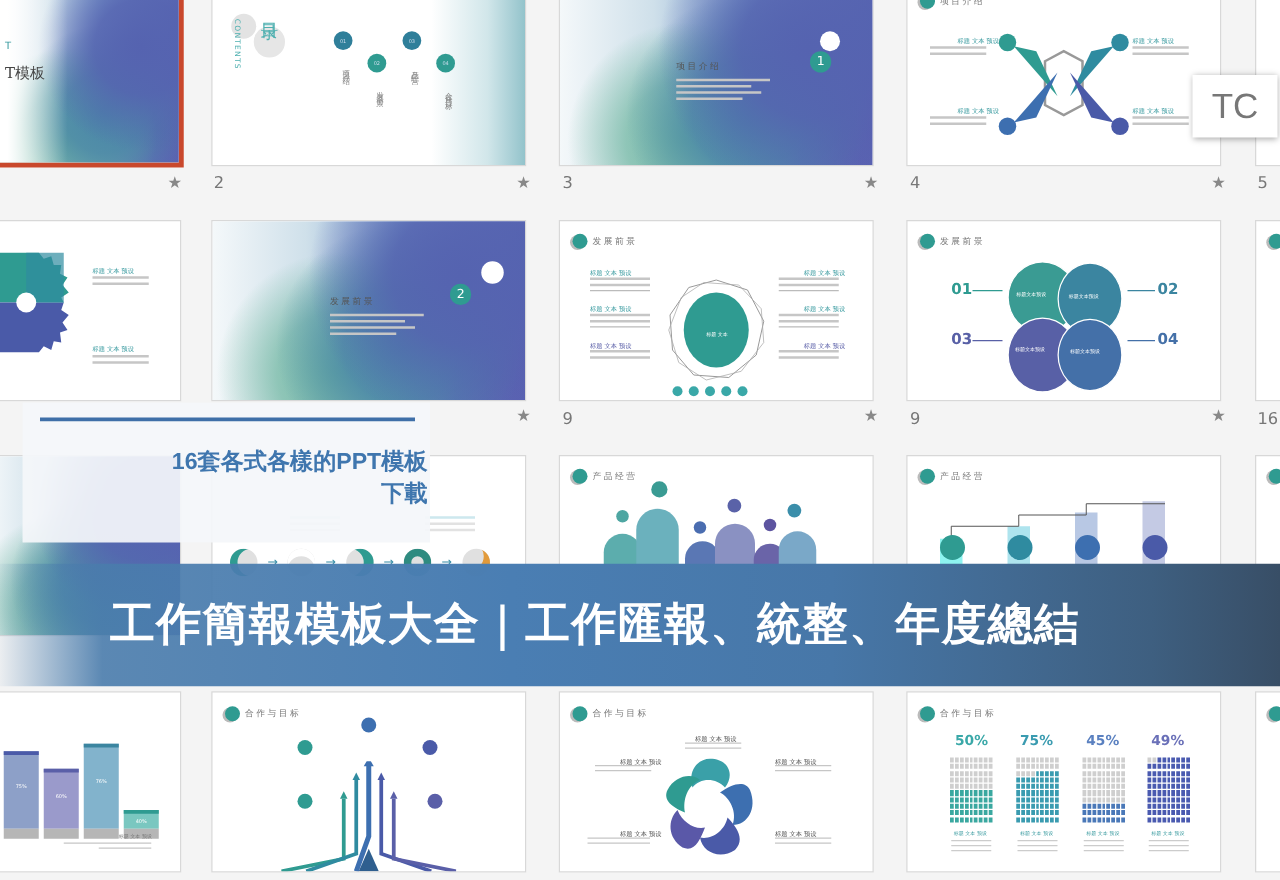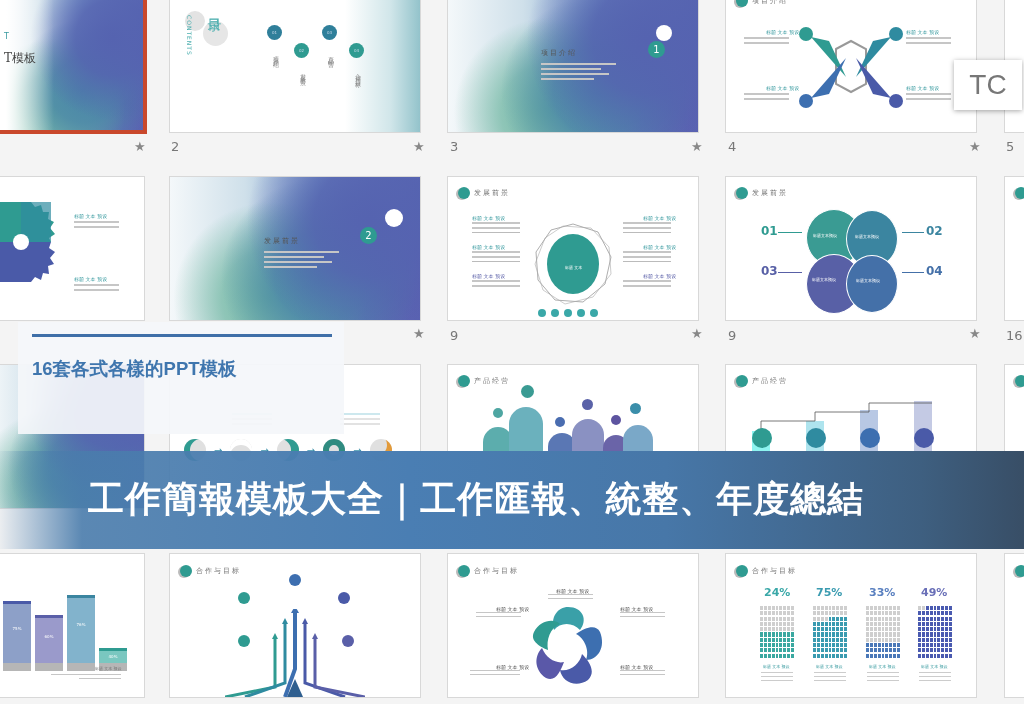--- a/index.html
+++ b/index.html
@@ -24,21 +24,21 @@
   }
 
   .hdr-dot { position: absolute; width: 12px; height: 12px; border-radius: 50%; background: #2f9b91; box-shadow: -2px 1px 0 #bbb; }
   .hdr-txt { position: absolute; font-size: 7px; color: #777; letter-spacing: 2px; }
 
   .small-lines { position: absolute; }
   .small-lines div { height: 2px; background: #c6c6c6; margin-bottom: 3px; }
   .small-title { position: absolute; font-size: 5px; color: #3a9ba0; }
 
   
-  .title-card { position: absolute; left: 18px; top: 322px; width: 326px; height: 112px; background: rgba(244,246,250,0.93); }
+  .title-card { position: absolute; left: 18px; top: 322px; width: 326px; height: 112px; background: rgba(244,246,250,0.93); text-align: right; }
   .title-card .rule { position: absolute; left: 14px; top: 12px; width: 300px; height: 3px; background: #3f6fa8; }
   .title-card .t1 { position: absolute; left: 14px; top: 34px; font-family: "Liberation Sans", sans-serif; font-weight: bold; font-size: 18.5px; color: #3f76ae; line-height: 26px; width: 310px; }
 
   .banner { position: absolute; left: 0; top: 451px; width: 1024px; height: 98px;
     background: linear-gradient(90deg, rgba(74,124,172,0.05) 0%, rgba(74,124,172,0.9) 8%, #4a7eb3 40%, #4777a8 65%, #3e5f80 90%, #384e66 100%); }
   .banner .txt { position: absolute; left: 88px; top: 24px; font-family: Liberation Sans, sans-serif; font-weight: bold; font-size: 36px; color: #fff; letter-spacing: 1px; white-space: nowrap; }
 
   .tc-logo { position: absolute; left: 954px; top: 60px; width: 68px; height: 50px; background: #fff; box-shadow: 0 1px 5px rgba(0,0,0,0.35); font-family: "Liberation Sans", sans-serif; font-size: 28px; color: #777; text-align: center; line-height: 50px; }
 
   
@@ -415,23 +415,23 @@
     <div class="small-lines" style="left:172px; top:116px; width:45px;">
         <div style="height:1px"></div>
         <div style="height:1px"></div>
       </div>
   </div>
 
   <div class="thumb" style="left:725px; top:553px; width:252px; height:145px;">
     <div class="hdr-dot" style="left:10px; top:11px;"></div>
     <div class="hdr-txt" style="left:26px; top:12px;">合作与目标</div>
 
-    <div class="pct-label" style="left:38px; top:32px; color:#3aa8a8;">24%</div>
+    <div class="pct-label" style="left:38px; top:32px; color:#3aa8a8;">50%</div>
     <div class="pct-label" style="left:90px; top:32px; color:#3a9bb0;">75%</div>
-    <div class="pct-label" style="left:143px; top:32px; color:#5a80c0;">33%</div>
+    <div class="pct-label" style="left:143px; top:32px; color:#5a80c0;">45%</div>
     <div class="pct-label" style="left:195px; top:32px; color:#6a70b8;">49%</div>
 
     <div class="waffle" id="w1" style="left:34px; top:52px;">
         <span></span>
         <span></span>
         <span></span>
         <span></span>
         <span></span>
         <span></span>
         <span></span>
@@ -823,20 +823,21 @@
   </div>
 
   <div class="thumb" style="left:1004px; top:553px; width:60px; height:145px;">
     <div class="hdr-dot" style="left:10px; top:11px;"></div>
   </div>
 
   <div class="title-card">
     <div class="rule"></div>
     <div class="t1">
       <div>16套各式各樣的PPT模板</div>
+      <div>下載</div>
     </div>
   </div>
 
   <div class="banner">
     <div class="txt">工作簡報模板大全｜工作匯報、統整、年度總結</div>
   </div>
 
   <div class="tc-logo">TC</div>
 </div>
 

